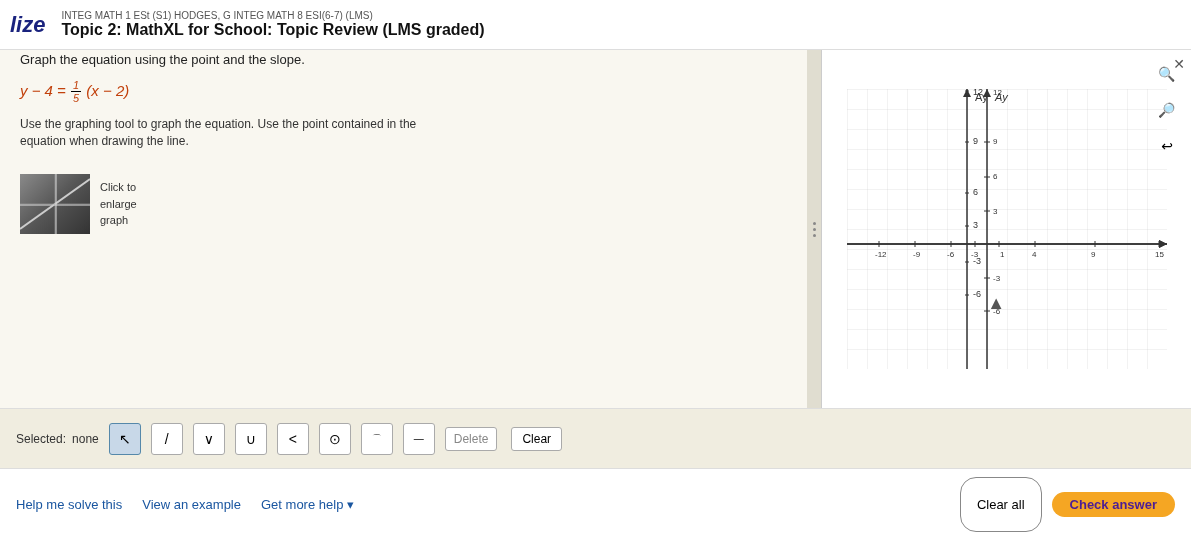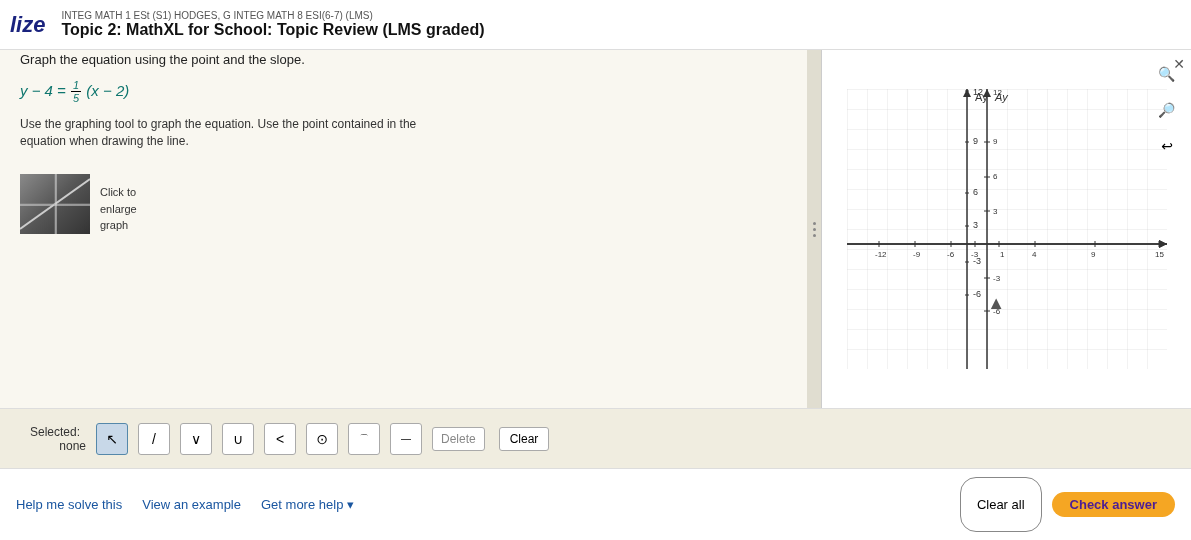--- a/index.html
+++ b/index.html
@@ -67,35 +67,35 @@
 
     .question-text {
       font-size: 13px;
       color: #222;
       margin-bottom: 12px;
     }
 
     .equation {
       font-size: 15px;
       font-style: italic;
-      color: #0f766e;
+      color: #c2410c;
       margin-bottom: 12px;
     }
 
     .instruction-text {
       font-size: 12px;
       color: #333;
       line-height: 1.4;
       max-width: 430px;
       margin-bottom: 24px;
     }
 
     .graph-thumbnail {
       display: flex;
-      align-items: flex-end;
+      align-items: center;
       gap: 10px;
       margin-top: 15px;
     }
     .graph-thumb-img {
       width: 70px;
       height: 60px;
       background: linear-gradient(135deg, #8a8a8a 0%, #555 50%, #333 100%);
       position: relative;
       overflow: hidden;
     }
@@ -214,23 +214,22 @@
       font-size: 12px;
       color: #333;
       margin-right: 6px;
     }
     .selected-value {
       font-size: 12px;
       color: #333;
     }
     .selected-area {
       display: flex;
-      flex-direction: column;
+      flex-direction: row;
       min-width: 70px;
-      text-align: right;
     }
     .tool-btn {
       width: 32px;
       height: 32px;
       background: white;
       border: 1px solid #aaa;
       border-radius: 3px;
       display: flex;
       align-items: center;
       justify-content: center;

